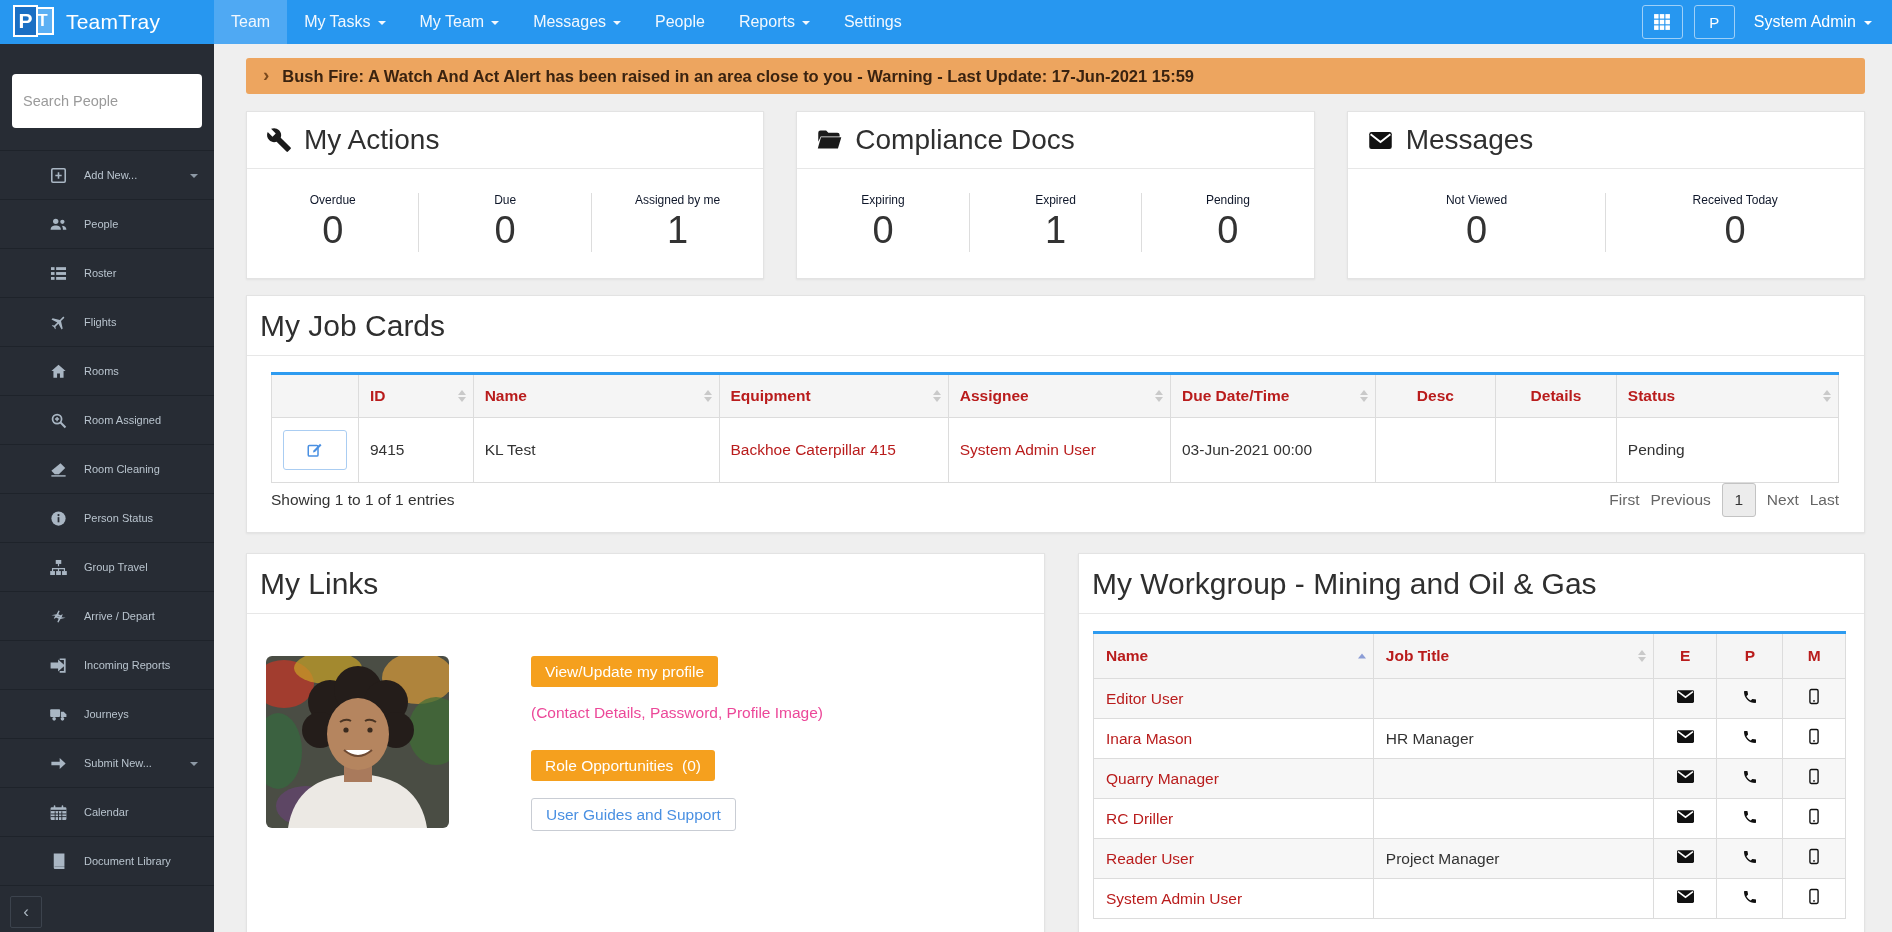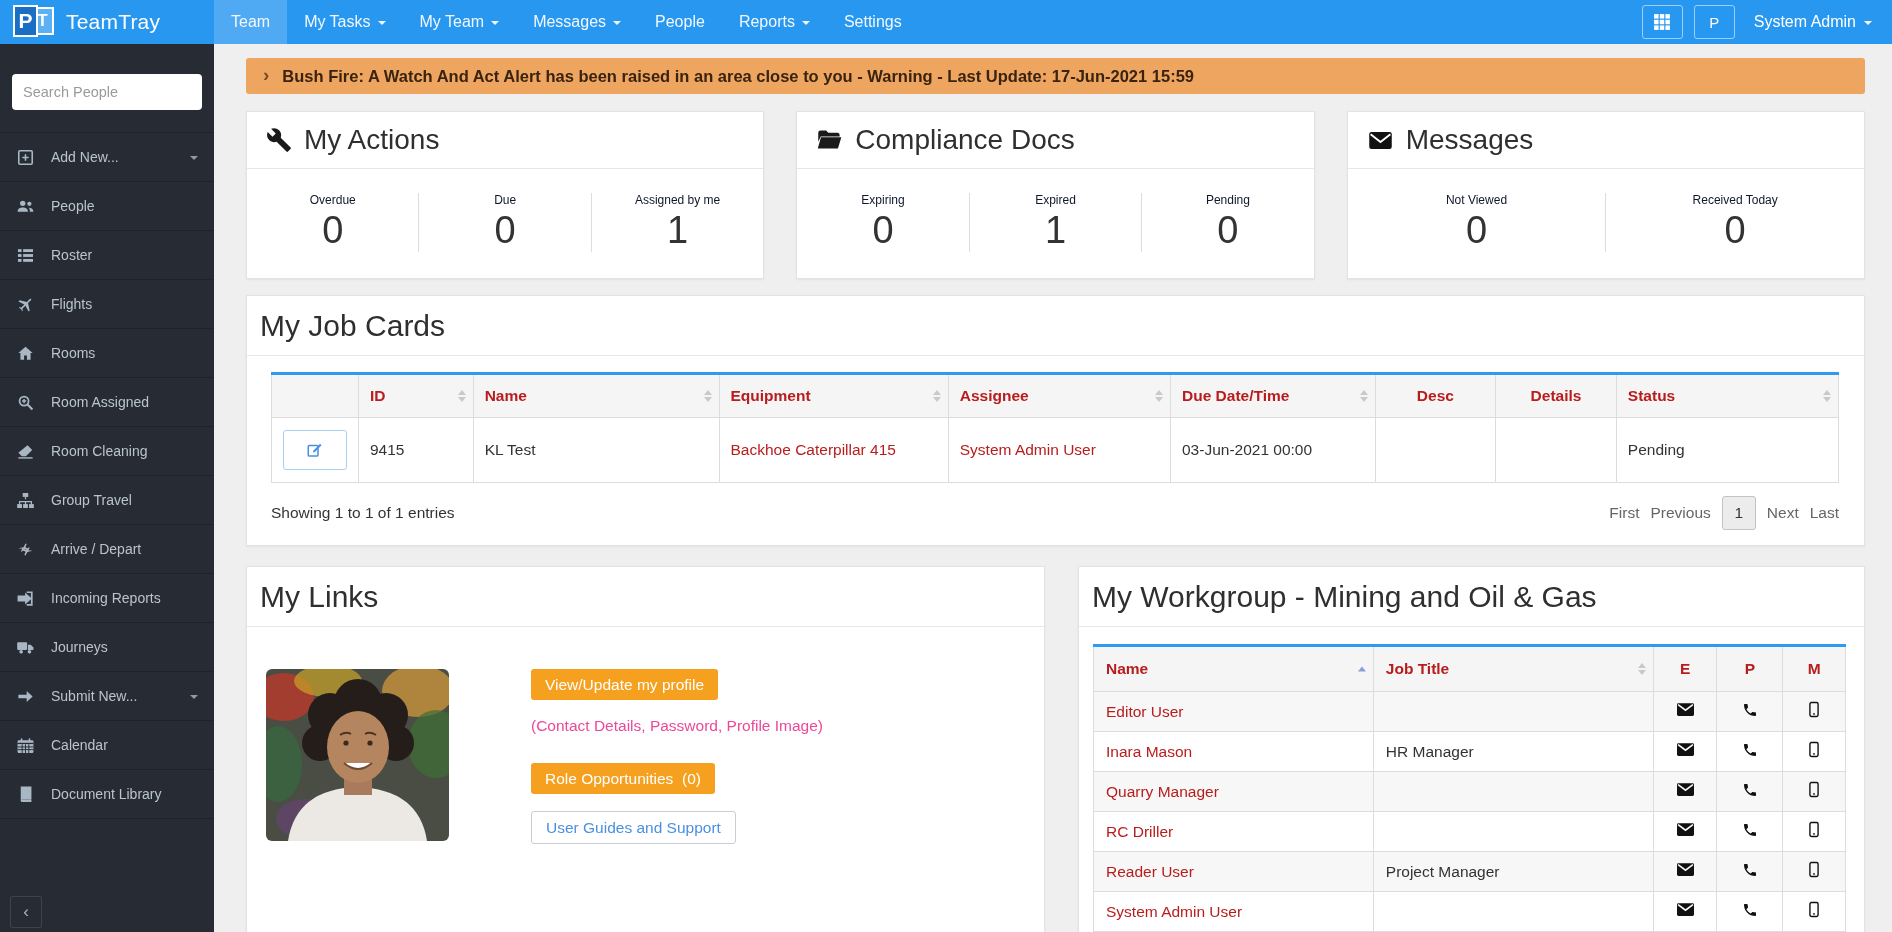--- a/index.html
+++ b/index.html
@@ -27,26 +27,26 @@
   .caret { width:0; height:0; border-left:4px solid transparent; border-right:4px solid transparent;
     border-top:4px solid currentColor; display:inline-block; margin-top:2px; }
   .nav-right { margin-left:auto; display:flex; align-items:center; gap:11px; padding-right:20px; }
   .icon-btn { width:41px; height:34px; border:1px solid #9ed0f8; border-radius:3px; color:#fff;
     display:flex; align-items:center; justify-content:center; font-size:15px; cursor:pointer; }
   .user-menu { color:#fff; font-size:16px; display:flex; align-items:center; gap:8px; cursor:pointer; padding-left:8px; }
 
   
   .sidebar { position:absolute; top:44px; left:0; width:214px; height:888px; background:#272c34; z-index:20; }
   .search-wrap { padding:30px 12px 22px 12px; }
-  .search-wrap input { width:100%; height:36px; border:none; border-radius:4px; padding:0 11px;
+  .search-wrap input { width:100%; height:54px; border:none; border-radius:4px; padding:0 11px;
     font-size:14.5px; font-family:inherit; color:#c2410c; outline:none; }
   .search-wrap input::placeholder { color:#9a9a9a; }
   .menu { border-top:1px solid #1e232a; }
   .mi { height:49px; display:flex; align-items:center; border-bottom:1px solid #1e232a;
-    color:#b9c4ce; font-size:14px; cursor:pointer; padding-right:16px; }
+    color:#b9c4ce; font-size:11px; cursor:pointer; padding-right:16px;padding-left:33px; }
   .mi .ic { width:20px; height:20px; margin:0 16px 0 15px; flex:0 0 auto; color:#a9b6c3;
     display:flex; align-items:center; justify-content:center; }
   .mi .lbl { flex:1; }
   .mi .caret { color:#8d99a5; }
   .collapse-btn { position:absolute; left:10px; bottom:4px; width:32px; height:32px;
     border:1px solid #3c434d; border-radius:2px; color:#aab5bf; font-size:17px;
     display:flex; align-items:center; justify-content:center; cursor:pointer; }
 
   
   .content { position:absolute; left:214px; top:44px; width:1678px; height:888px;
@@ -83,21 +83,21 @@
     display:flex; flex-direction:column; gap:2px; }
   .s-up { width:0; height:0; border-left:4px solid transparent; border-right:4px solid transparent;
     border-bottom:5px solid #c9c9c9; }
   .s-down { width:0; height:0; border-left:4px solid transparent; border-right:4px solid transparent;
     border-top:5px solid #c9c9c9; }
   .s-up.on { border-bottom-color:#8b9dd6; }
   a.lnk { color:#b91c1c; text-decoration:none; cursor:pointer; }
   td.status-pending { background:#2e9af0; color:#fff; border-color:#2e9af0; }
   .edit-btn { width:64px; height:40px; background:#fff; border:1px solid #aacdf2; border-radius:3px;
     display:flex; align-items:center; justify-content:center; cursor:pointer; margin:0 auto; }
-  .tbl-footer { display:flex; justify-content:space-between; align-items:center; margin-top:13px;
+  .tbl-footer { display:flex; justify-content:space-between; align-items:center; 
     font-size:15.5px; color:#333; }
   .pagination { display:flex; align-items:center; gap:11px; color:#666; }
   .pg { cursor:pointer; }
   .page-box { width:34px; height:34px; border:1px solid #c3c3c3; background:#ececec; border-radius:3px;
     display:flex; align-items:center; justify-content:center; color:#333; cursor:pointer; }
 
   .bottom-row { display:flex; gap:33px; margin-top:20px; align-items:flex-start; }
   .links-panel { width:799px; height:500px; }
   .links-body { padding:42px 20px 20px 19px; display:flex; }
   .photo { width:183px; height:172px; border-radius:6px; overflow:hidden; flex:0 0 auto; }
@@ -254,20 +254,30 @@
     <div class="mi">
       <span class="ic">
           <svg width="19" height="19" viewBox="0 0 24 24" fill="currentColor">
             <path d="M14.5 4l6 6-8 8H7.3L3 13.7z"></path>
             <rect x="3" y="19.2" width="18" height="1.8"></rect>
           </svg>
         </span>
       <span class="lbl">Room Cleaning</span>
     </div>
 
+    <div class="mi">
+      <span class="ic">
+          <svg width="19" height="19" viewBox="0 0 24 24" fill="currentColor">
+            <circle cx="12" cy="12" r="9"></circle>
+            <rect x="10.9" y="10.3" width="2.2" height="6.5" fill="#272c34"></rect>
+            <circle cx="12" cy="7.6" r="1.4" fill="#272c34"></circle>
+          </svg>
+        </span>
+      <span class="lbl">Person Status</span>
+    </div>
 
     <div class="mi">
       <span class="ic">
           <svg width="19" height="19" viewBox="0 0 24 24" fill="currentColor">
             <rect x="8.5" y="2.5" width="7" height="5"></rect>
             <rect x="1.5" y="16.5" width="6" height="5"></rect>
             <rect x="9" y="16.5" width="6" height="5"></rect>
             <rect x="16.5" y="16.5" width="6" height="5"></rect>
             <path d="M12 7.5v3M4.5 16.5v-3h15v3M12 13.5v3" stroke="currentColor" stroke-width="1.5" fill="none"></path>
           </svg>

